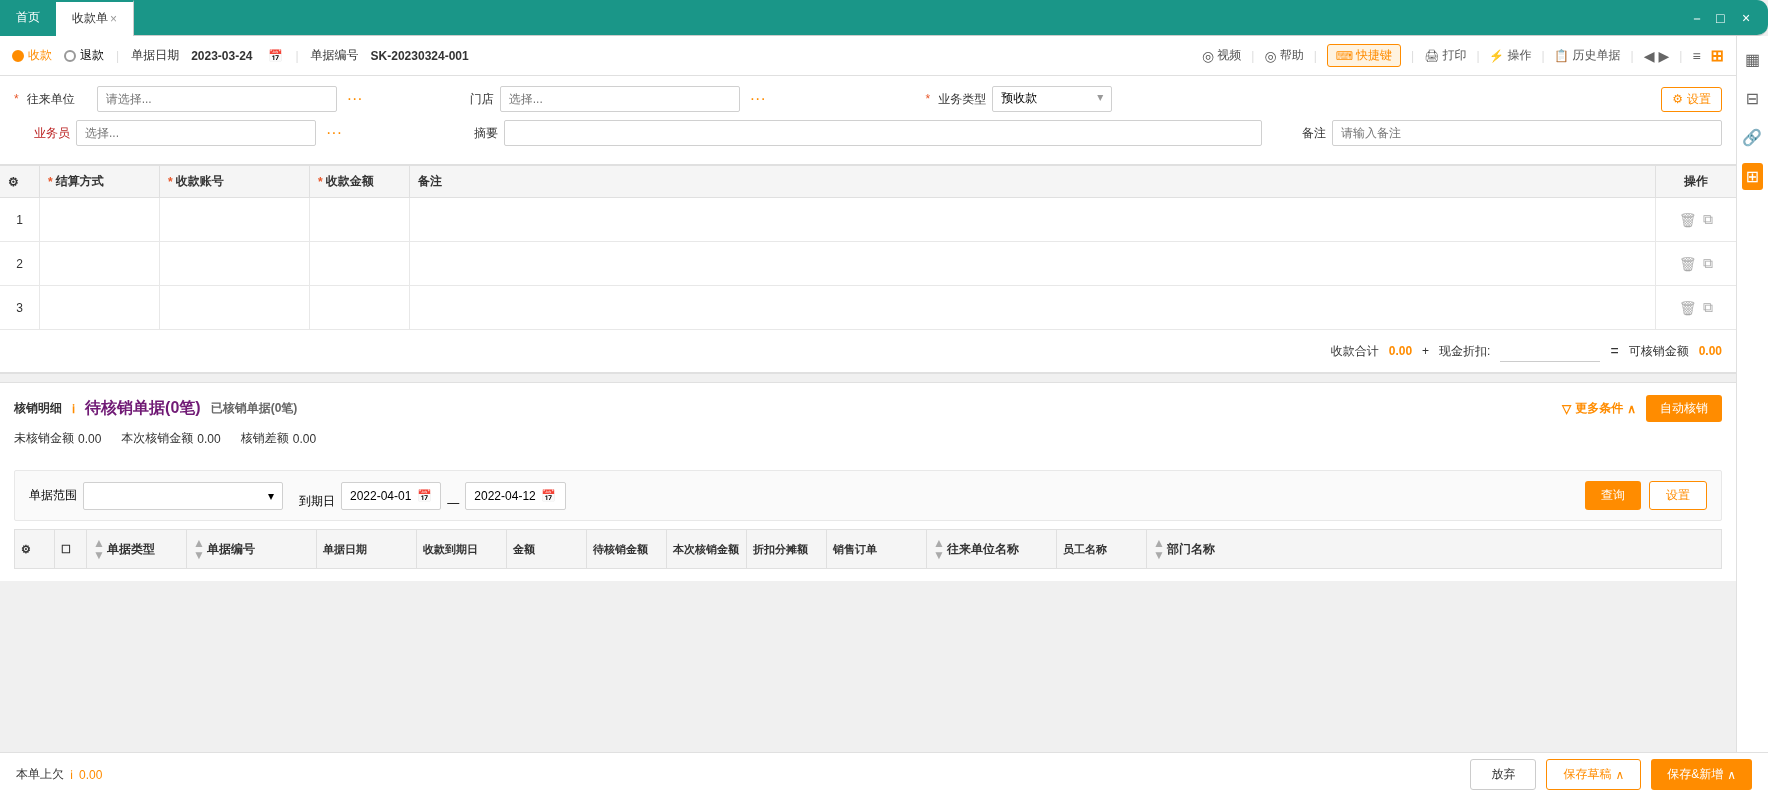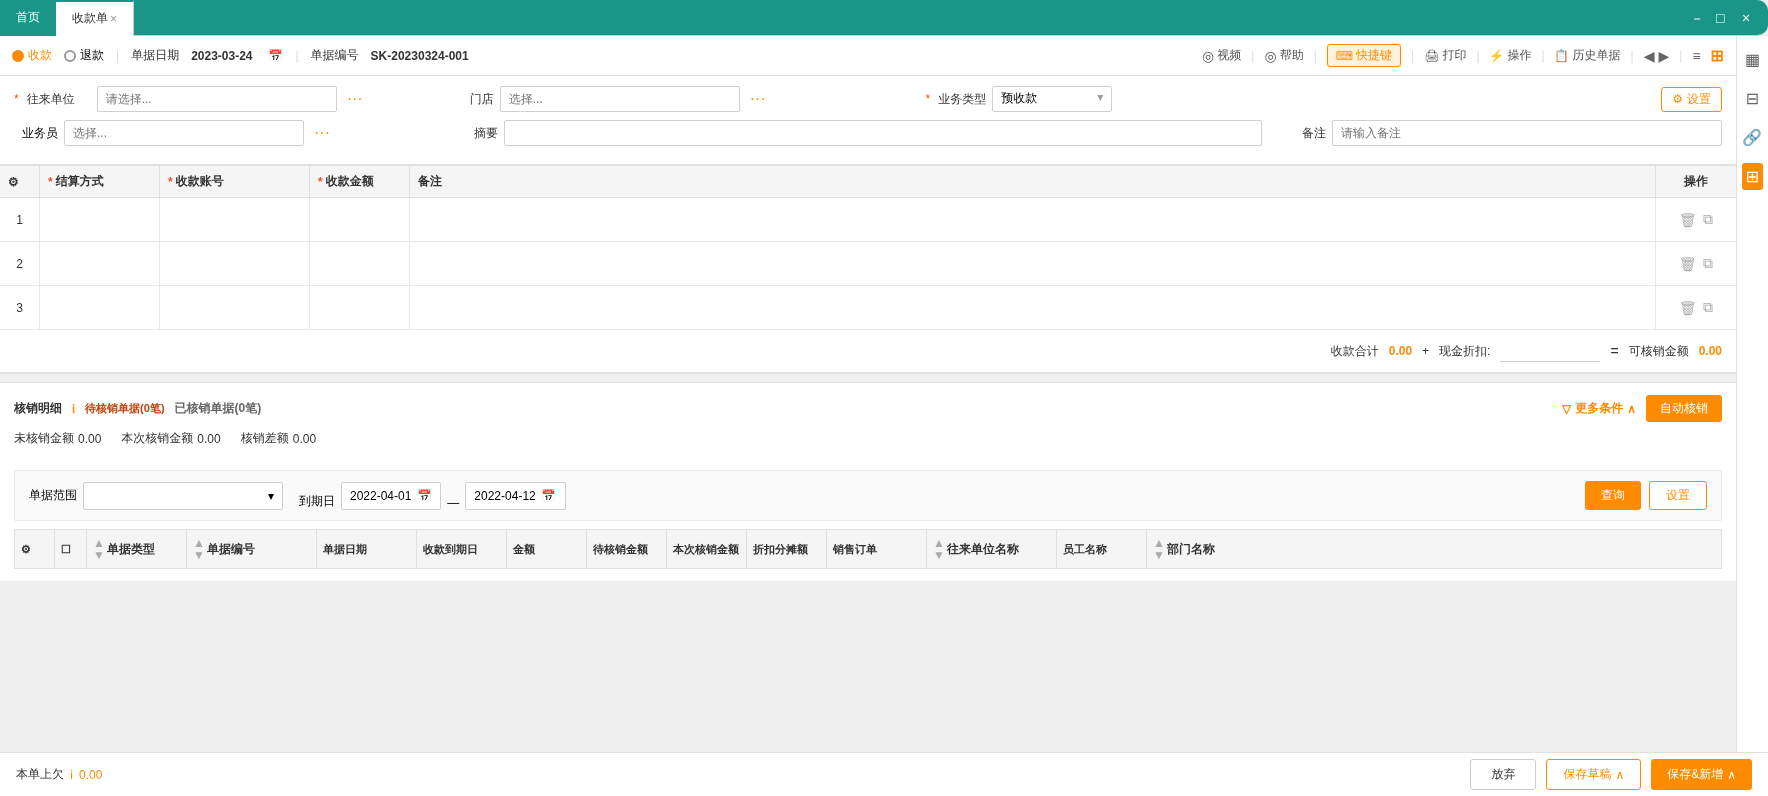--- a/index.html
+++ b/index.html
@@ -89,21 +89,21 @@
       border: none; border-bottom: 1px solid #ccc; width: 100px; text-align: center;
       outline: none; height: 22px;
     }
     .equals-sign { color: #333; font-size: 14px; }
     .can-verify-label { color: #333; }
     .can-verify-value { color: #ff8c00; font-weight: bold; }
 
     
     .verify-section { background: #fff; padding: 12px 14px; margin-top: 8px; border-top: 1px solid #e0e0e0; }
     .verify-title { font-size: 14px; font-weight: bold; color: #333; display: flex; align-items: center; gap: 10px; margin-bottom: 8px; }
-    .pending-tag { color: #c2410c; cursor: pointer; font-size: 11px; }
+    .pending-tag { color: #701a75; cursor: pointer; font-size: 16px; }
     .done-tag { color: #666; cursor: pointer; font-size: 12px; }
     .verify-stats { display: flex; gap: 20px; align-items: center; margin-bottom: 23px; color: #333; }
     .verify-stat { display: flex; align-items: center; gap: 4px; }
     .verify-top-right { margin-left: auto; display: flex; align-items: center; gap: 10px; }
     .filter-btn { display: flex; align-items: center; gap: 4px; color: #ff8c00; cursor: pointer; }
     .auto-verify-btn {
       background: #ff8c00; color: #fff; border: none; border-radius: 3px;
       padding: 5px 14px; cursor: pointer;
     }
 
@@ -301,21 +301,21 @@
       </div>
       <div style="flex:1;"></div>
       <button class="settings-btn">
         <span>⚙</span>
         <span>设置</span>
       </button>
     </div>
 
     <div class="form-row">
       <div class="form-field" style="max-width:420px;">
-        <span style="white-space:nowrap; color:#000000; margin-left:8px;">业务员</span>
+        <span style="white-space:nowrap; color:#b91c1c; margin-left:20px;">业务员</span>
         <input class="form-input" style="max-width: 240px;" placeholder="选择...">
         <span class="more-btn">···</span>
       </div>
       <div style="width:40px;"></div>
       <div class="form-field">
         <span style="white-space:nowrap; color:#333;">摘要</span>
         <input class="form-input" placeholder="" style="flex: 1 1 0%; min-width: 200px;">
       </div>
       <div style="width:40px;"></div>
       <div class="form-field" style="max-width:420px;">

